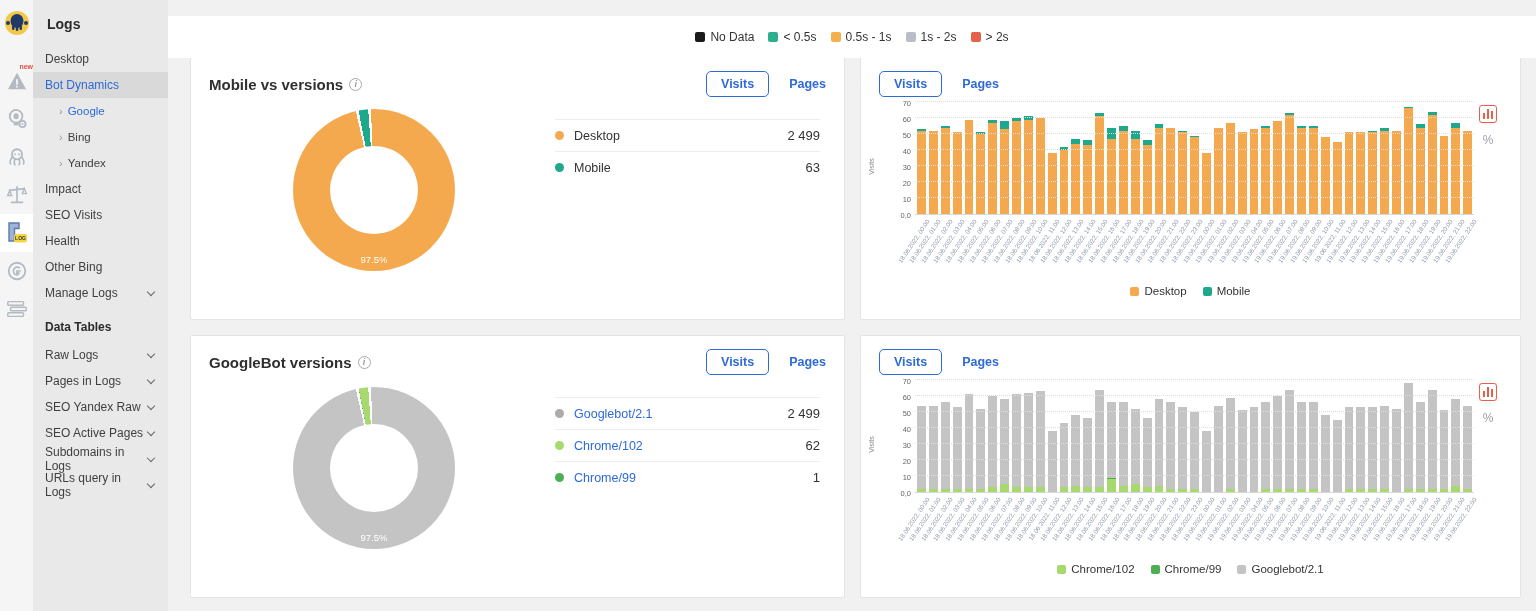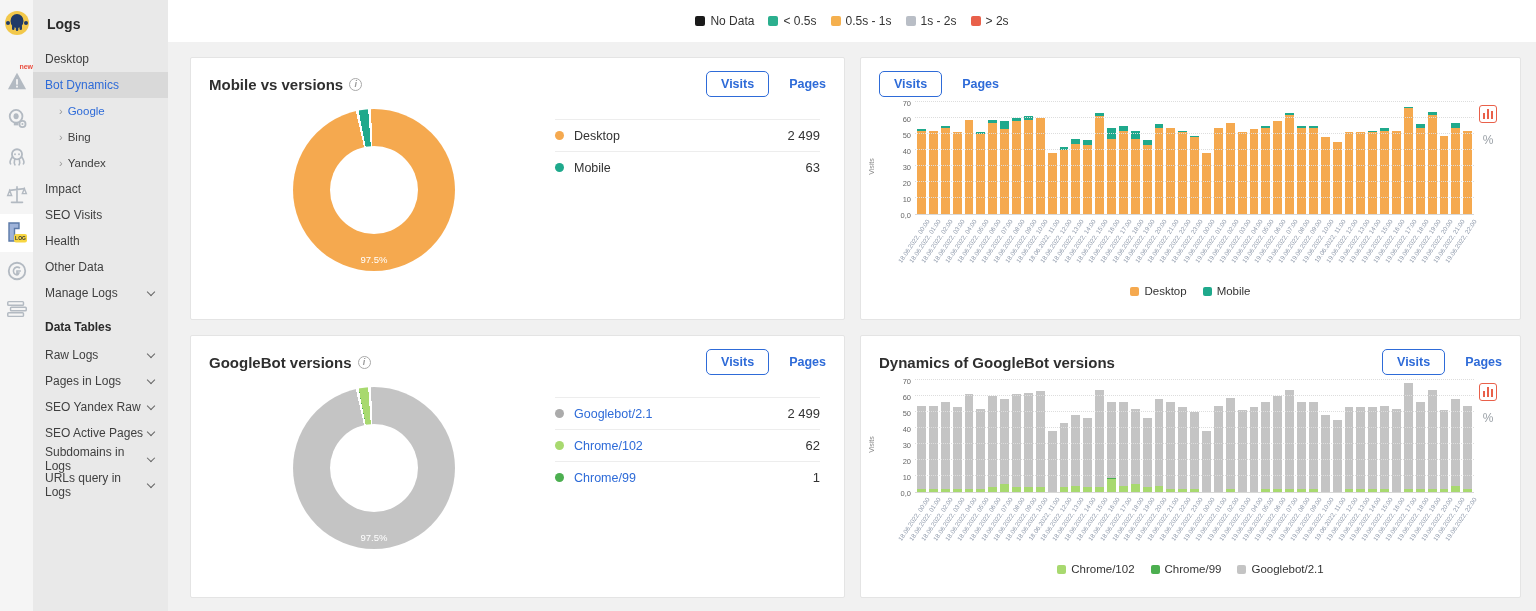--- a/index.html
+++ b/index.html
@@ -15,21 +15,21 @@
   .menu h1 { font-size:14px; font-weight:bold; color:#2b2b2b; padding:16px 14px 14px; }
   .menu ul { list-style:none; }
   .mi { display:flex; align-items:center; height:26px; padding:0 12px; font-size:12px; color:#3f3f3f; cursor:pointer; }
   .mi.active { background:#d9d9d9; color:#2E6BD8; }
   .mi.sub { padding-left:26px; font-size:11.5px; }
   .mi.sub .mark { color:#9a9a9a; margin-right:5px; font-size:11px; }
   .mi.sublink { color:#2E6BD8; }
   .chev { width:6px; height:6px; border-right:1.5px solid #666; border-bottom:1.5px solid #666;
     transform:rotate(45deg); margin-left:auto; margin-right:2px; margin-top:-3px; }
   .menu h2 { font-size:12px; font-weight:bold; color:#2b2b2b; padding:14px 12px 8px; }
-  .topbar { position:absolute; left:168px; right:0; top:0; height:42px; background:#fff; z-index:1;
+  .topbar { position:absolute; left:168px; right:0; top:16px; height:42px; background:#fff; z-index:1;
     display:flex; align-items:center; justify-content:center; }
   .tl { display:flex; align-items:center; gap:14px; }
   .tl-item { display:flex; align-items:center; gap:5px; font-size:12px; color:#333; cursor:pointer; }
   .sw { width:10px; height:10px; border-radius:2px; display:inline-block; }
   .grid { position:absolute; left:190px; top:57px; display:grid; grid-template-columns:655px 661px;
     grid-auto-rows:263px; gap:15px; }
   .card { background:#fff; border:1px solid #e4e4e4; border-radius:2px; padding:13px 18px 8px; position:relative; overflow:hidden; }
   .card header { display:flex; align-items:center; justify-content:space-between; }
   .card h3 { font-size:15px; font-weight:bold; color:#2f2f2f; display:flex; align-items:center; gap:6px; }
   .info { width:13px; height:13px; border:1px solid #a9a9a9; border-radius:50%; color:#9a9a9a;
@@ -166,21 +166,21 @@
       <li class="mi">
         <span>Impact</span>
       </li>
       <li class="mi">
         <span>SEO Visits</span>
       </li>
       <li class="mi">
         <span>Health</span>
       </li>
       <li class="mi">
-        <span>Other Data</span>
+        <span>Other Bing</span>
       </li>
       <li class="mi">
         <span>Manage Logs</span>
         <span class="chev"></span>
       </li>
     </ul>
   <h2>Data Tables</h2>
   <ul id="menu-tables">
       <li class="mi">
         <span>Raw Logs</span>
@@ -592,23 +592,20 @@
             <span class="dot" style="background:#4CAF50"></span>
             <span class="lbl link">Chrome/99</span>
             <span class="val">1</span>
           </div>
         </div>
     </div>
   </section>
 
   <section class="card">
     <header>
-      <h3>
-          <span>Dynamics of GoogleBot versions</span>
-        </h3>
       <div class="switch">
         <button class="btn active">Visits</button>
         <button class="btn">Pages</button>
       </div>
     </header>
     <div class="bar-area">
       <div class="ylab">
           <span>Visits</span>
         </div>
       <div class="ycol" id="ycol-3">

